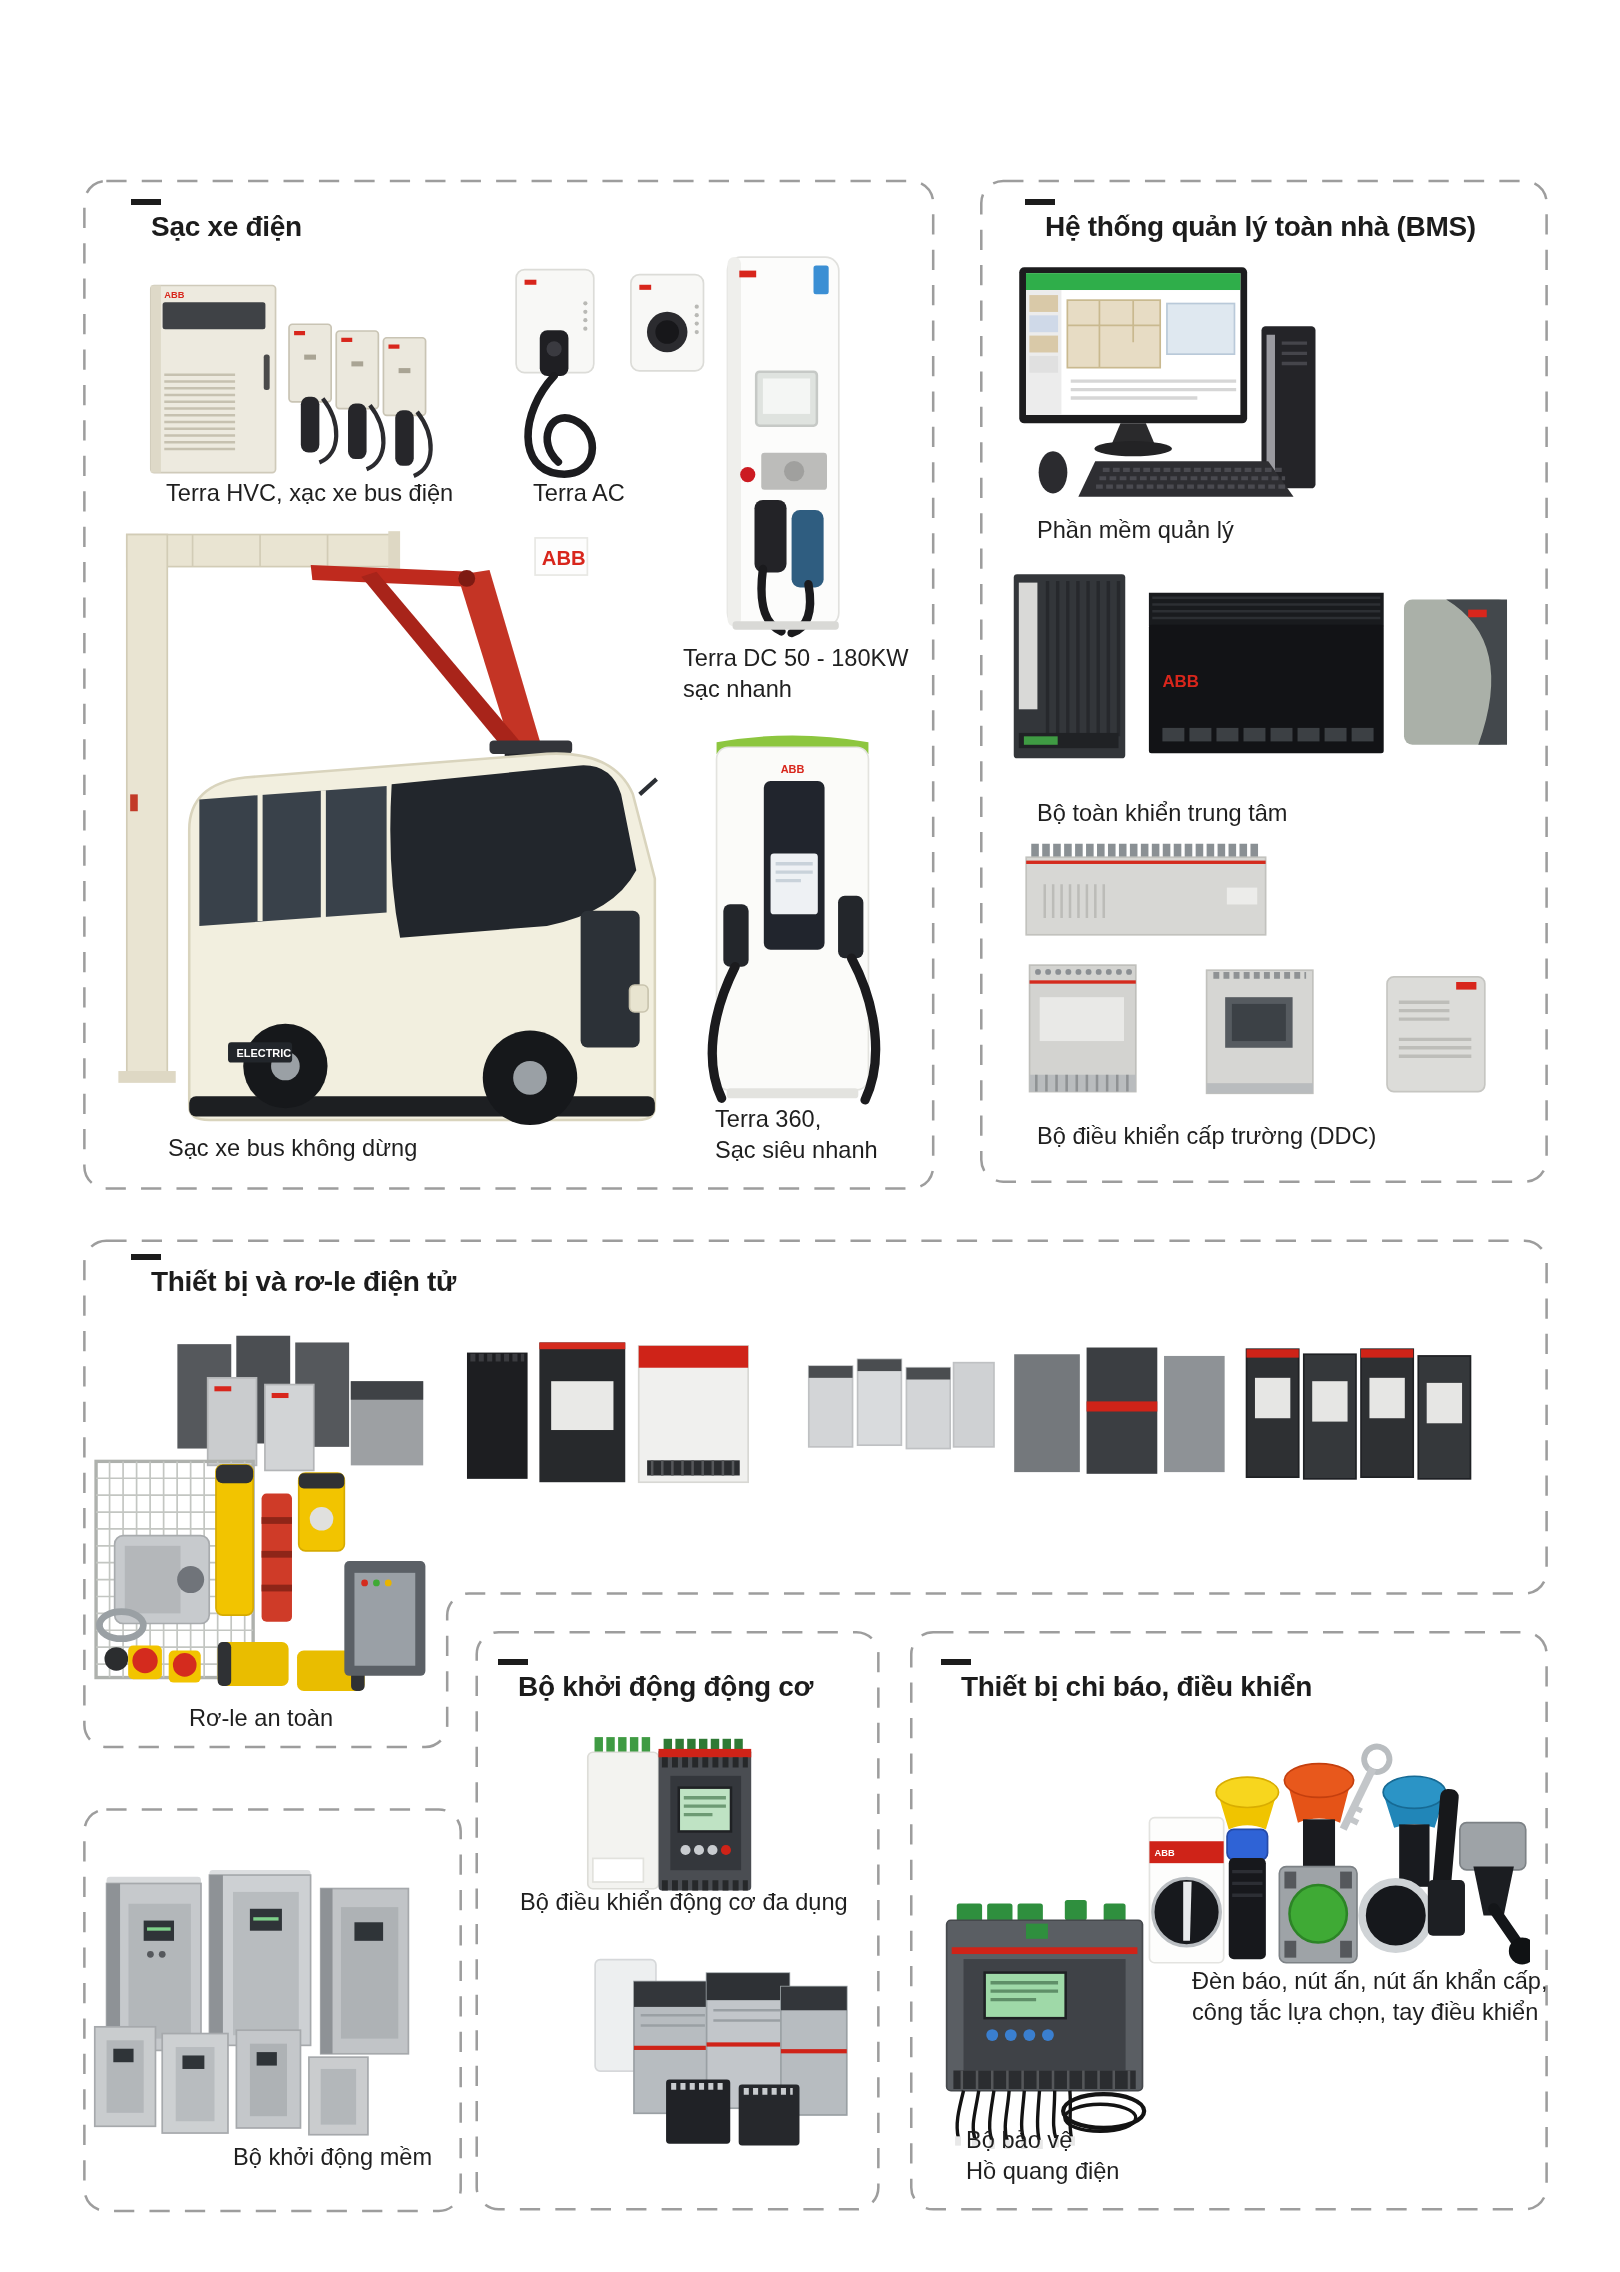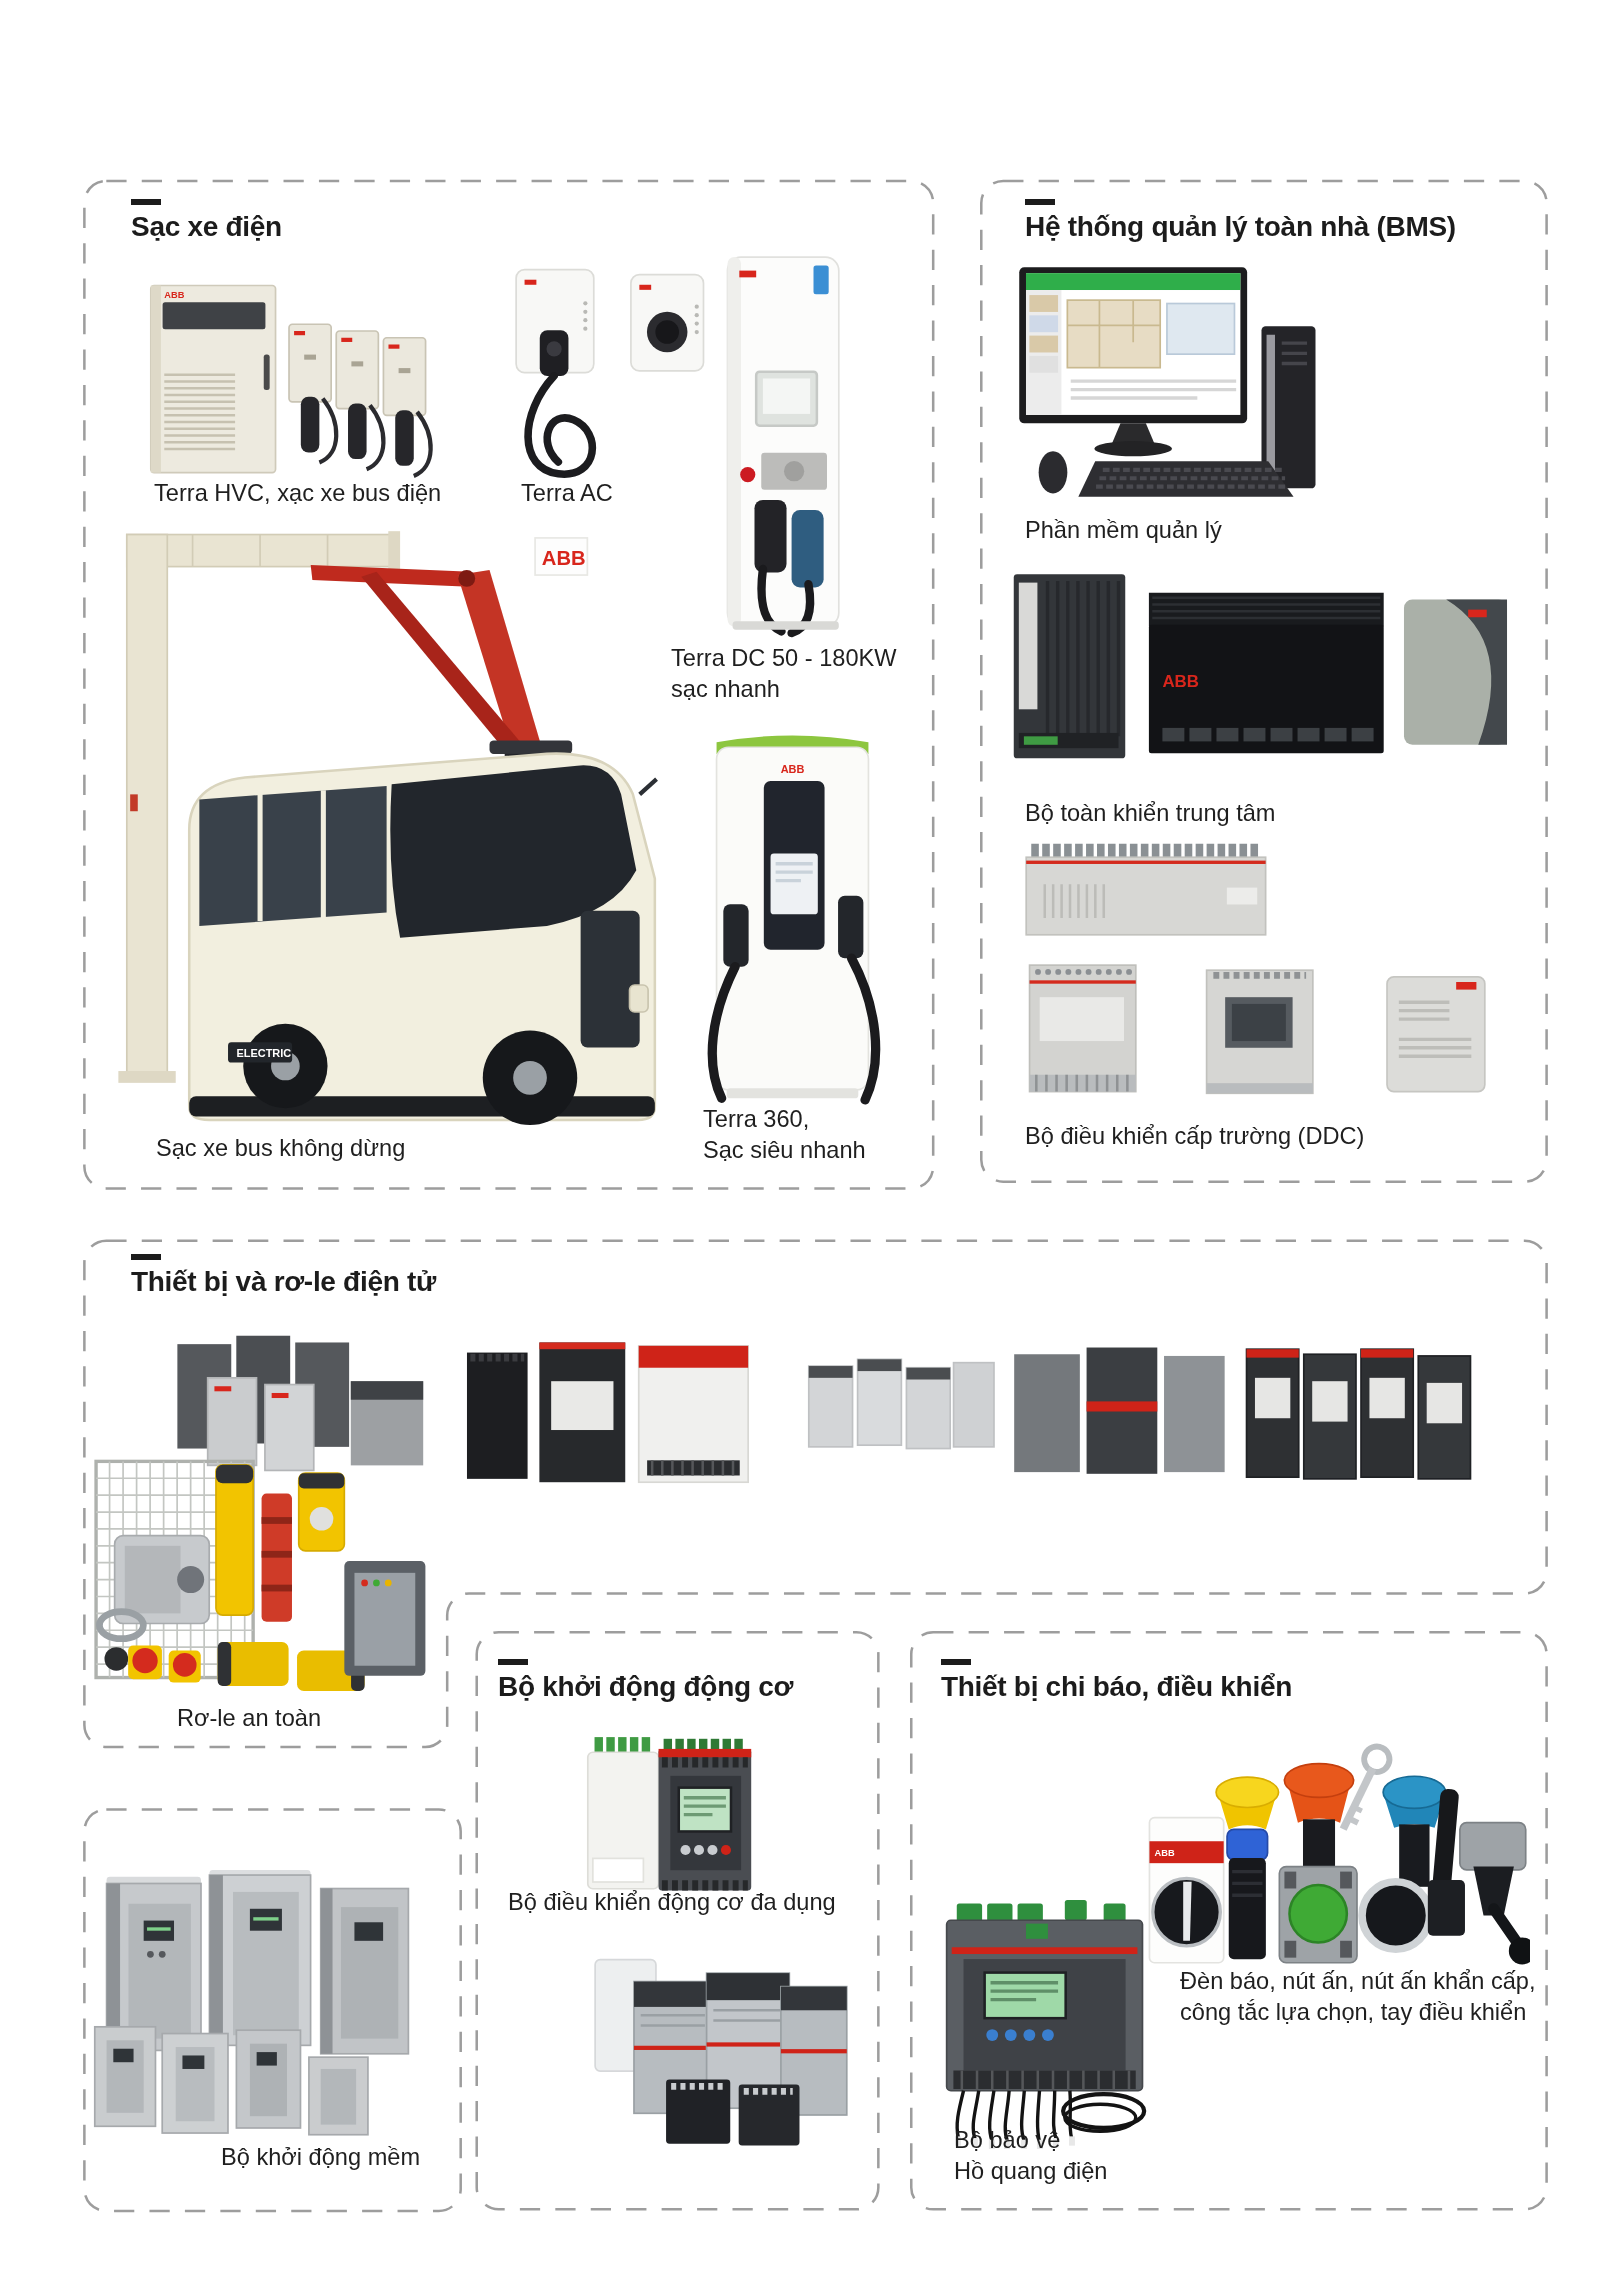--- a/index.html
+++ b/index.html
@@ -10,25 +10,27 @@
     font-family:"Liberation Sans", sans-serif;
     color:#1f1f1f;
     overflow:hidden;
   }
   .abs{position:absolute;}
   .sec-dash{position:absolute;width:30px;height:5.9px;background:#1c1c1c;}
   .sec-title{
     position:absolute;
     font-size:28px;font-weight:700;letter-spacing:-0.3px;color:#1c1c1c;
     white-space:nowrap;
+    margin-left:20px;
   }
   .lbl{
     position:absolute;
     font-size:23.6px;line-height:1.32;color:#1f1f1f;
     white-space:pre-line;
+    margin-left:12px;
   }
   svg{display:block;}
 </style>
 </head>
 <body>
 
 <div id="canvas">
 
   <svg class="abs" style="left:0;top:0" width="1620" height="2273" viewBox="0 0 1920 2693">
     <g fill="none" stroke="#9d9d9d" stroke-width="3" stroke-dasharray="24 18">

